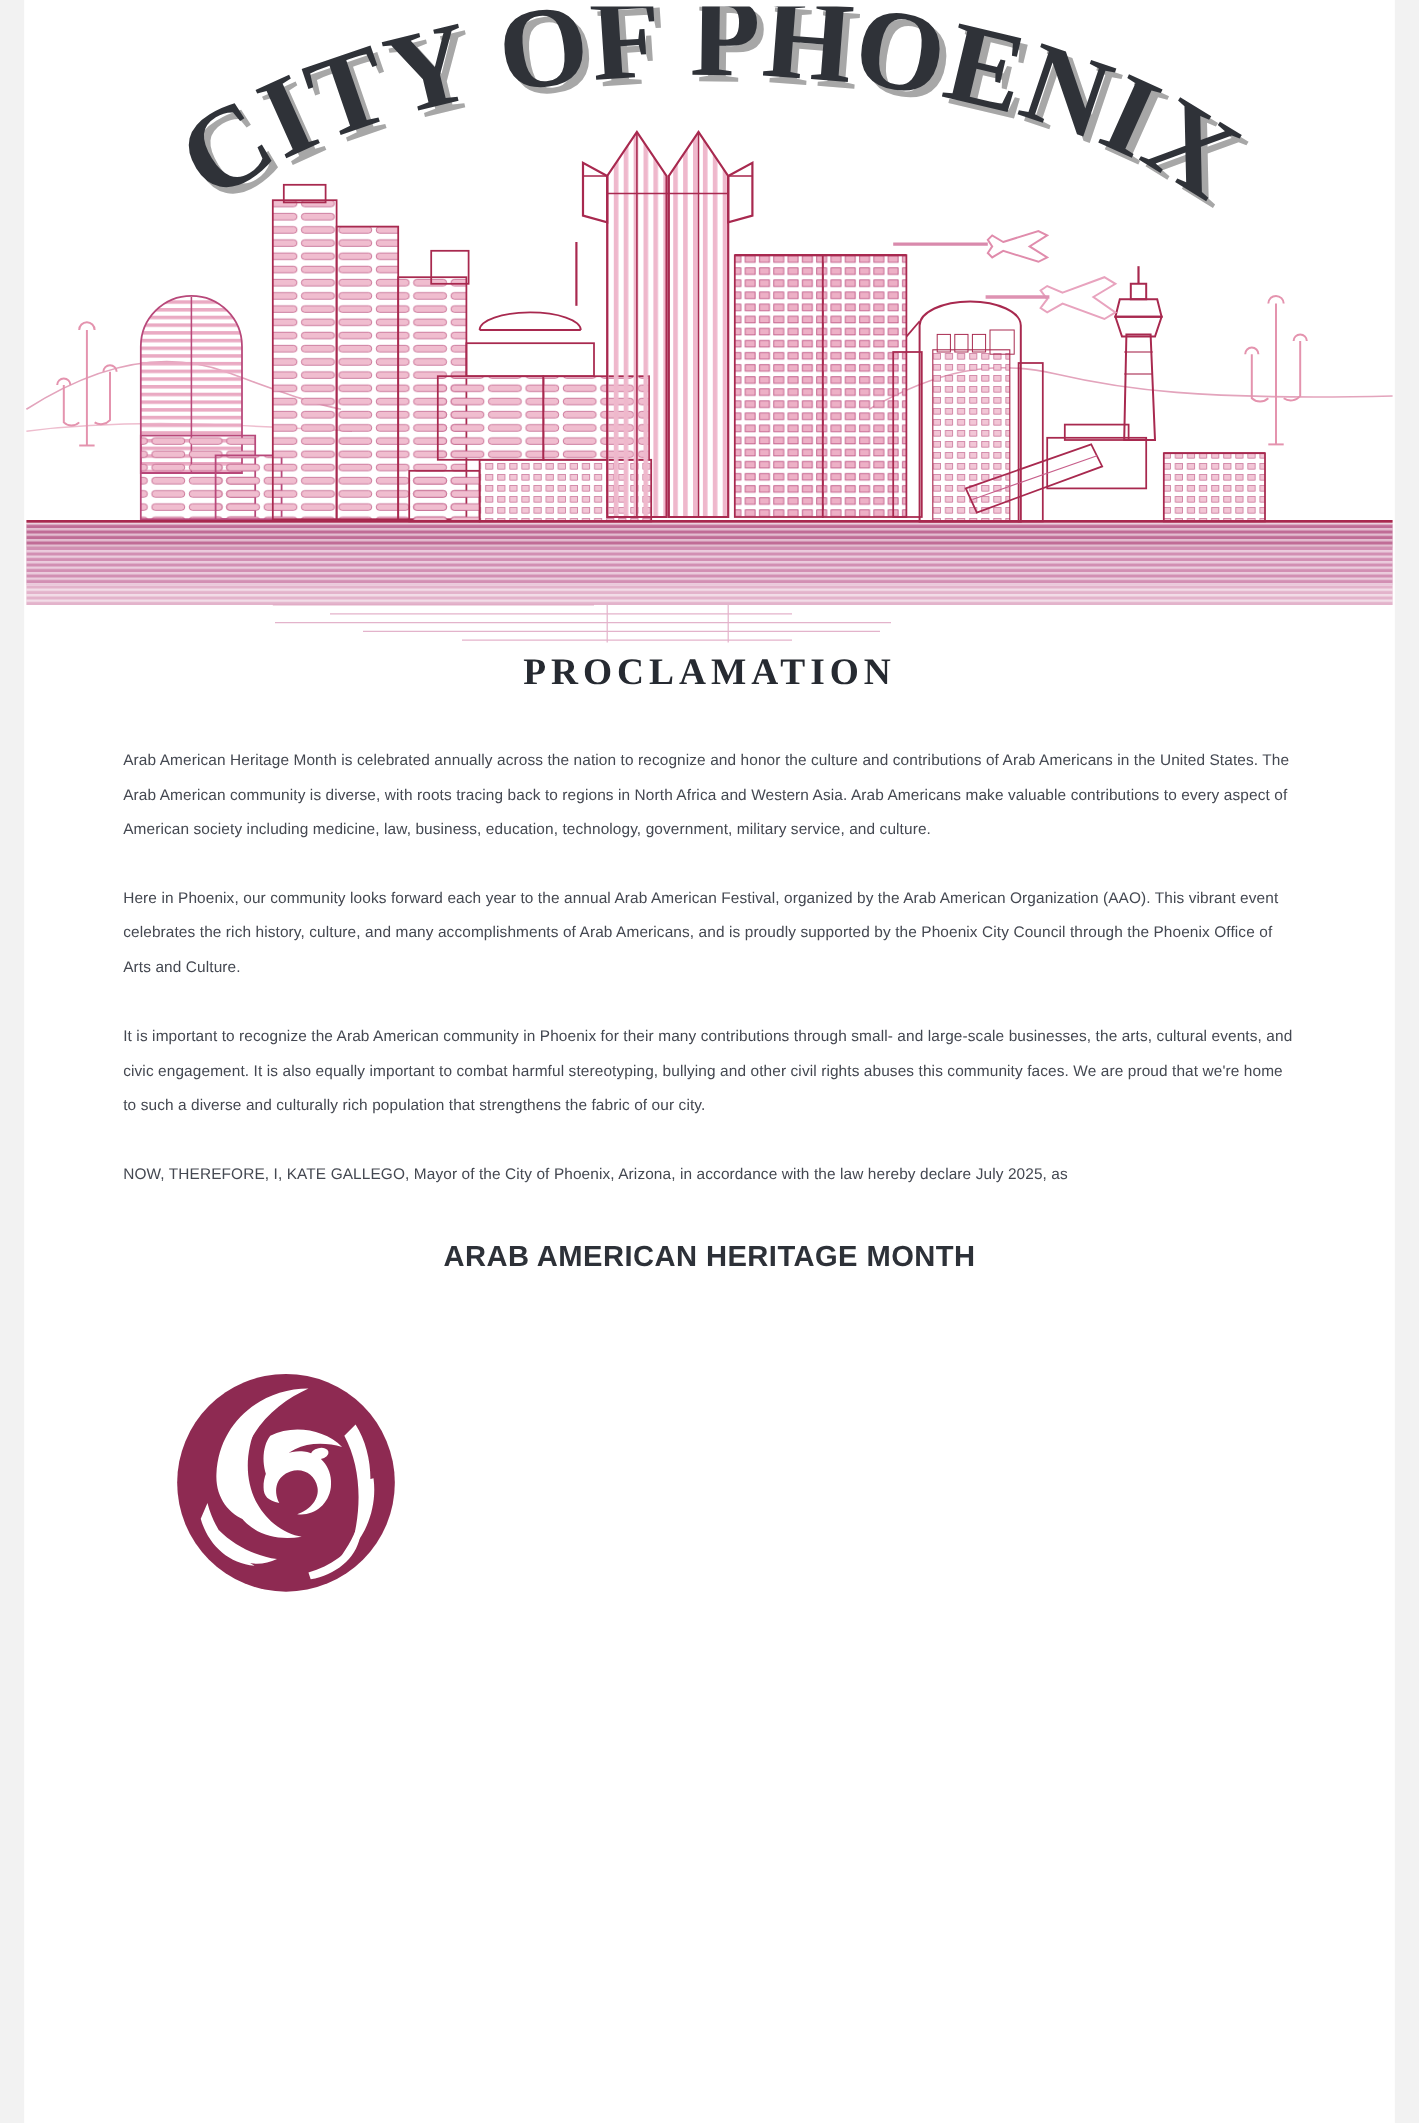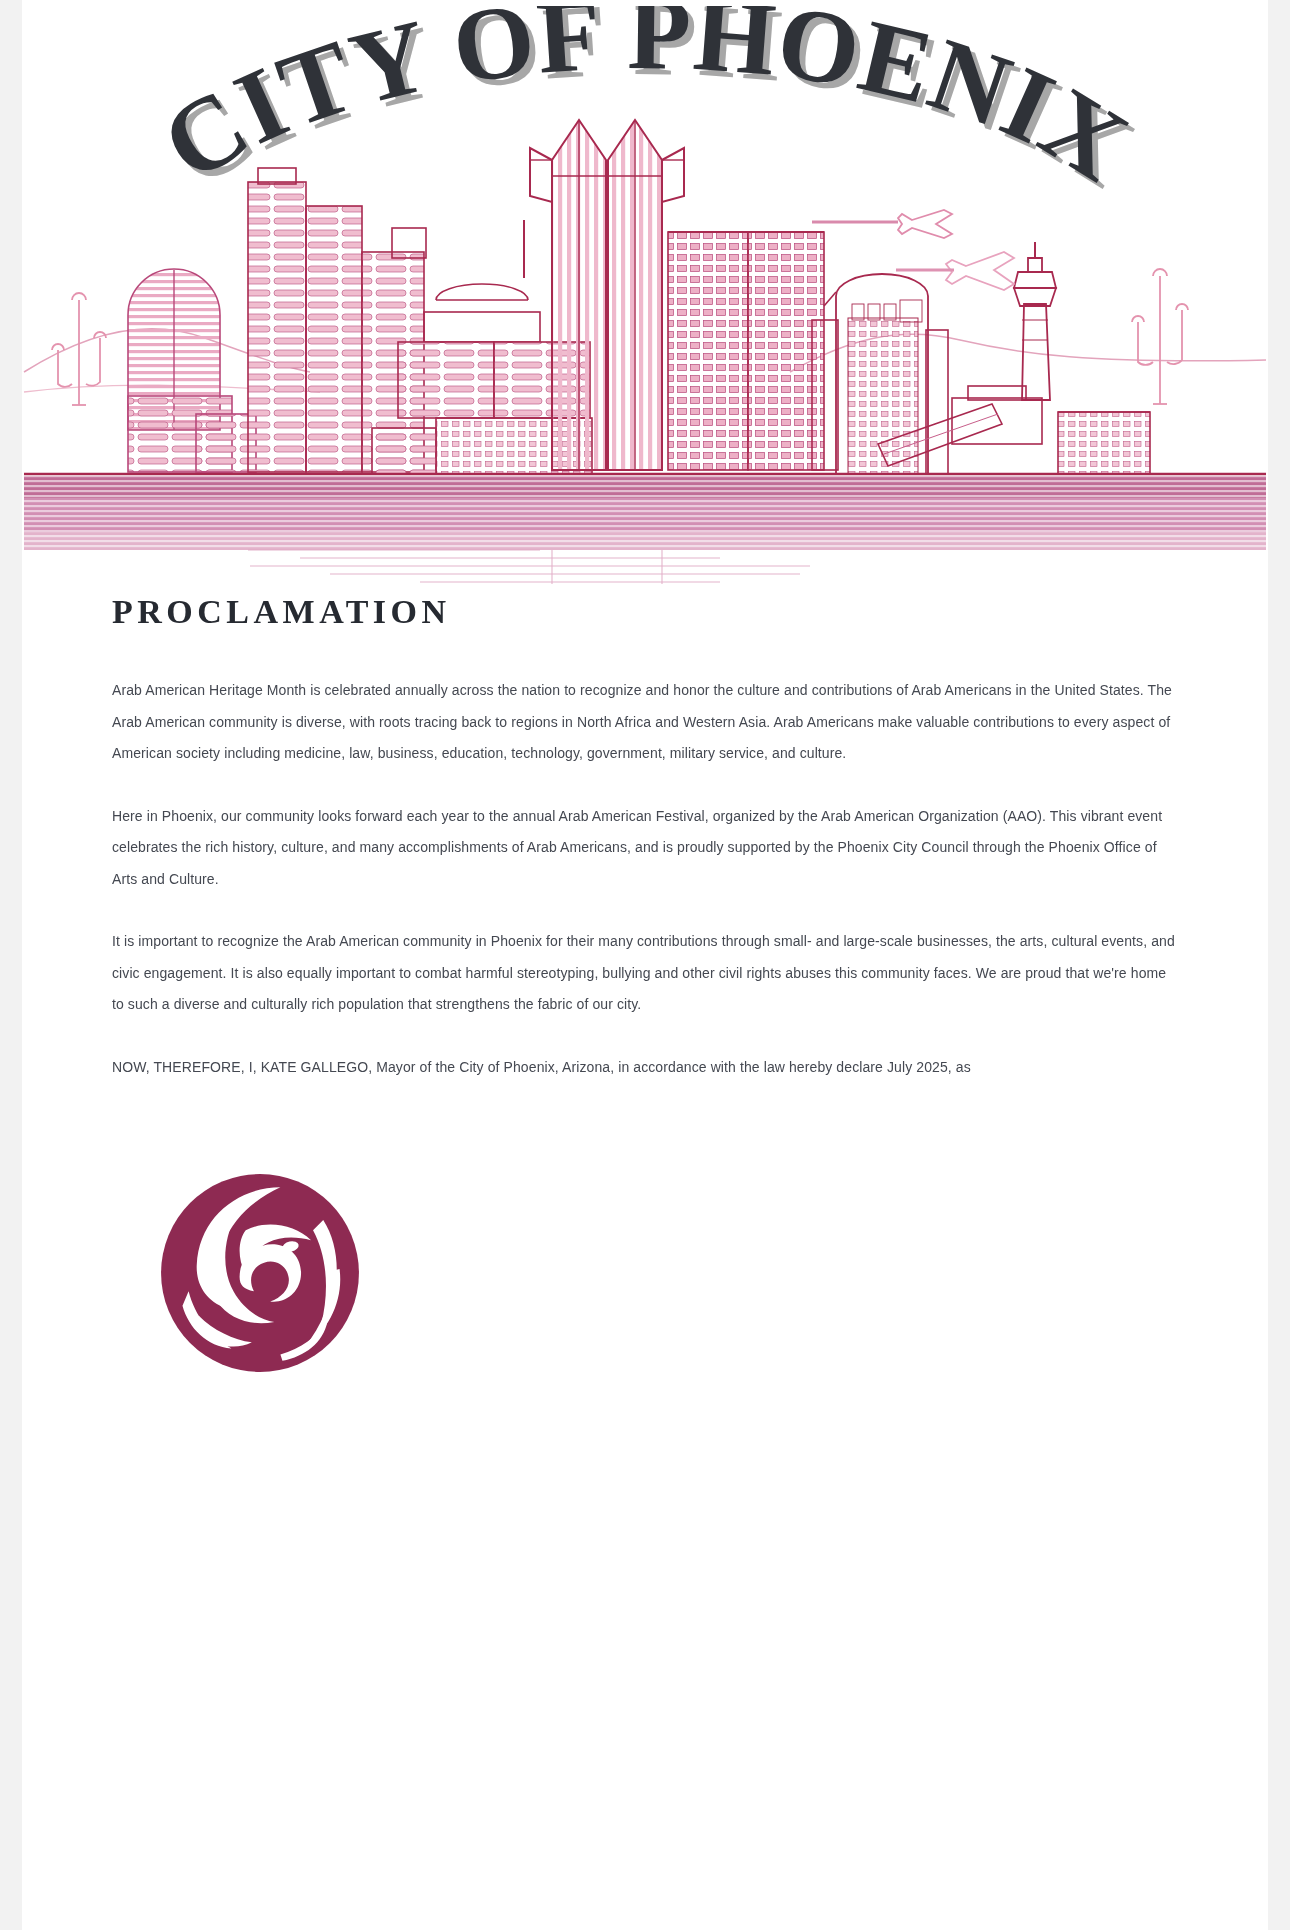--- a/index.html
+++ b/index.html
@@ -51,21 +51,21 @@
     z-index: 10;
   }
 
   
   .content {
     position: relative;
     z-index: 30;
     padding: 0 112px;
   }
   .proclamation-title {
-    text-align: left;
+    text-align: center;
     font-family: "Liberation Serif", serif;
     font-weight: bold;
     font-size: 34px;
     letter-spacing: 4.5px;
     color: #262a31;
     margin: 8px 0 44px 0;
   }
   p.body-par {
     font-family: "Liberation Sans", sans-serif;
     font-size: 14px;
@@ -308,20 +308,21 @@
     <div class="proclamation-title">PROCLAMATION</div>
 
     <p class="body-par">Arab American Heritage Month is celebrated annually across the nation to recognize and honor the culture and contributions of Arab Americans in the United States. The Arab American community is diverse, with roots tracing back to regions in North Africa and Western Asia. Arab Americans make valuable contributions to every aspect of American society including medicine, law, business, education, technology, government, military service, and culture.</p>
 
     <p class="body-par">Here in Phoenix, our community looks forward each year to the annual Arab American Festival, organized by the Arab American Organization (AAO). This vibrant event celebrates the rich history, culture, and many accomplishments of Arab Americans, and is proudly supported by the Phoenix City Council through the Phoenix Office of Arts and Culture.</p>
 
     <p class="body-par">It is important to recognize the Arab American community in Phoenix for their many contributions through small- and large-scale businesses, the arts, cultural events, and civic engagement. It is also equally important to combat harmful stereotyping, bullying and other civil rights abuses this community faces. We are proud that we're home to such a diverse and culturally rich population that strengthens the fabric of our city.</p>
 
     <p class="body-par">NOW, THEREFORE, I, KATE GALLEGO, Mayor of the City of Phoenix, Arizona, in accordance with the law hereby declare July 2025, as</p>
 
+    <div class="heading-month">ARAB AMERICAN HERITAGE MONTH</div>
 
   </div>
 
   <div class="sigblock">
 
     <svg class="phoenix-logo" viewBox="0 0 200 200">
       <g fill="#8E2A52">
         <path d="M100 2 C 46 2, 2 46, 2 100 C 2 154, 46 198, 100 198
                  C 154 198, 198 154, 198 100 C 198 46, 154 2, 100 2 Z
                  M 100 12 C 148 12, 188 52, 188 100 C 188 148, 148 188, 100 188

